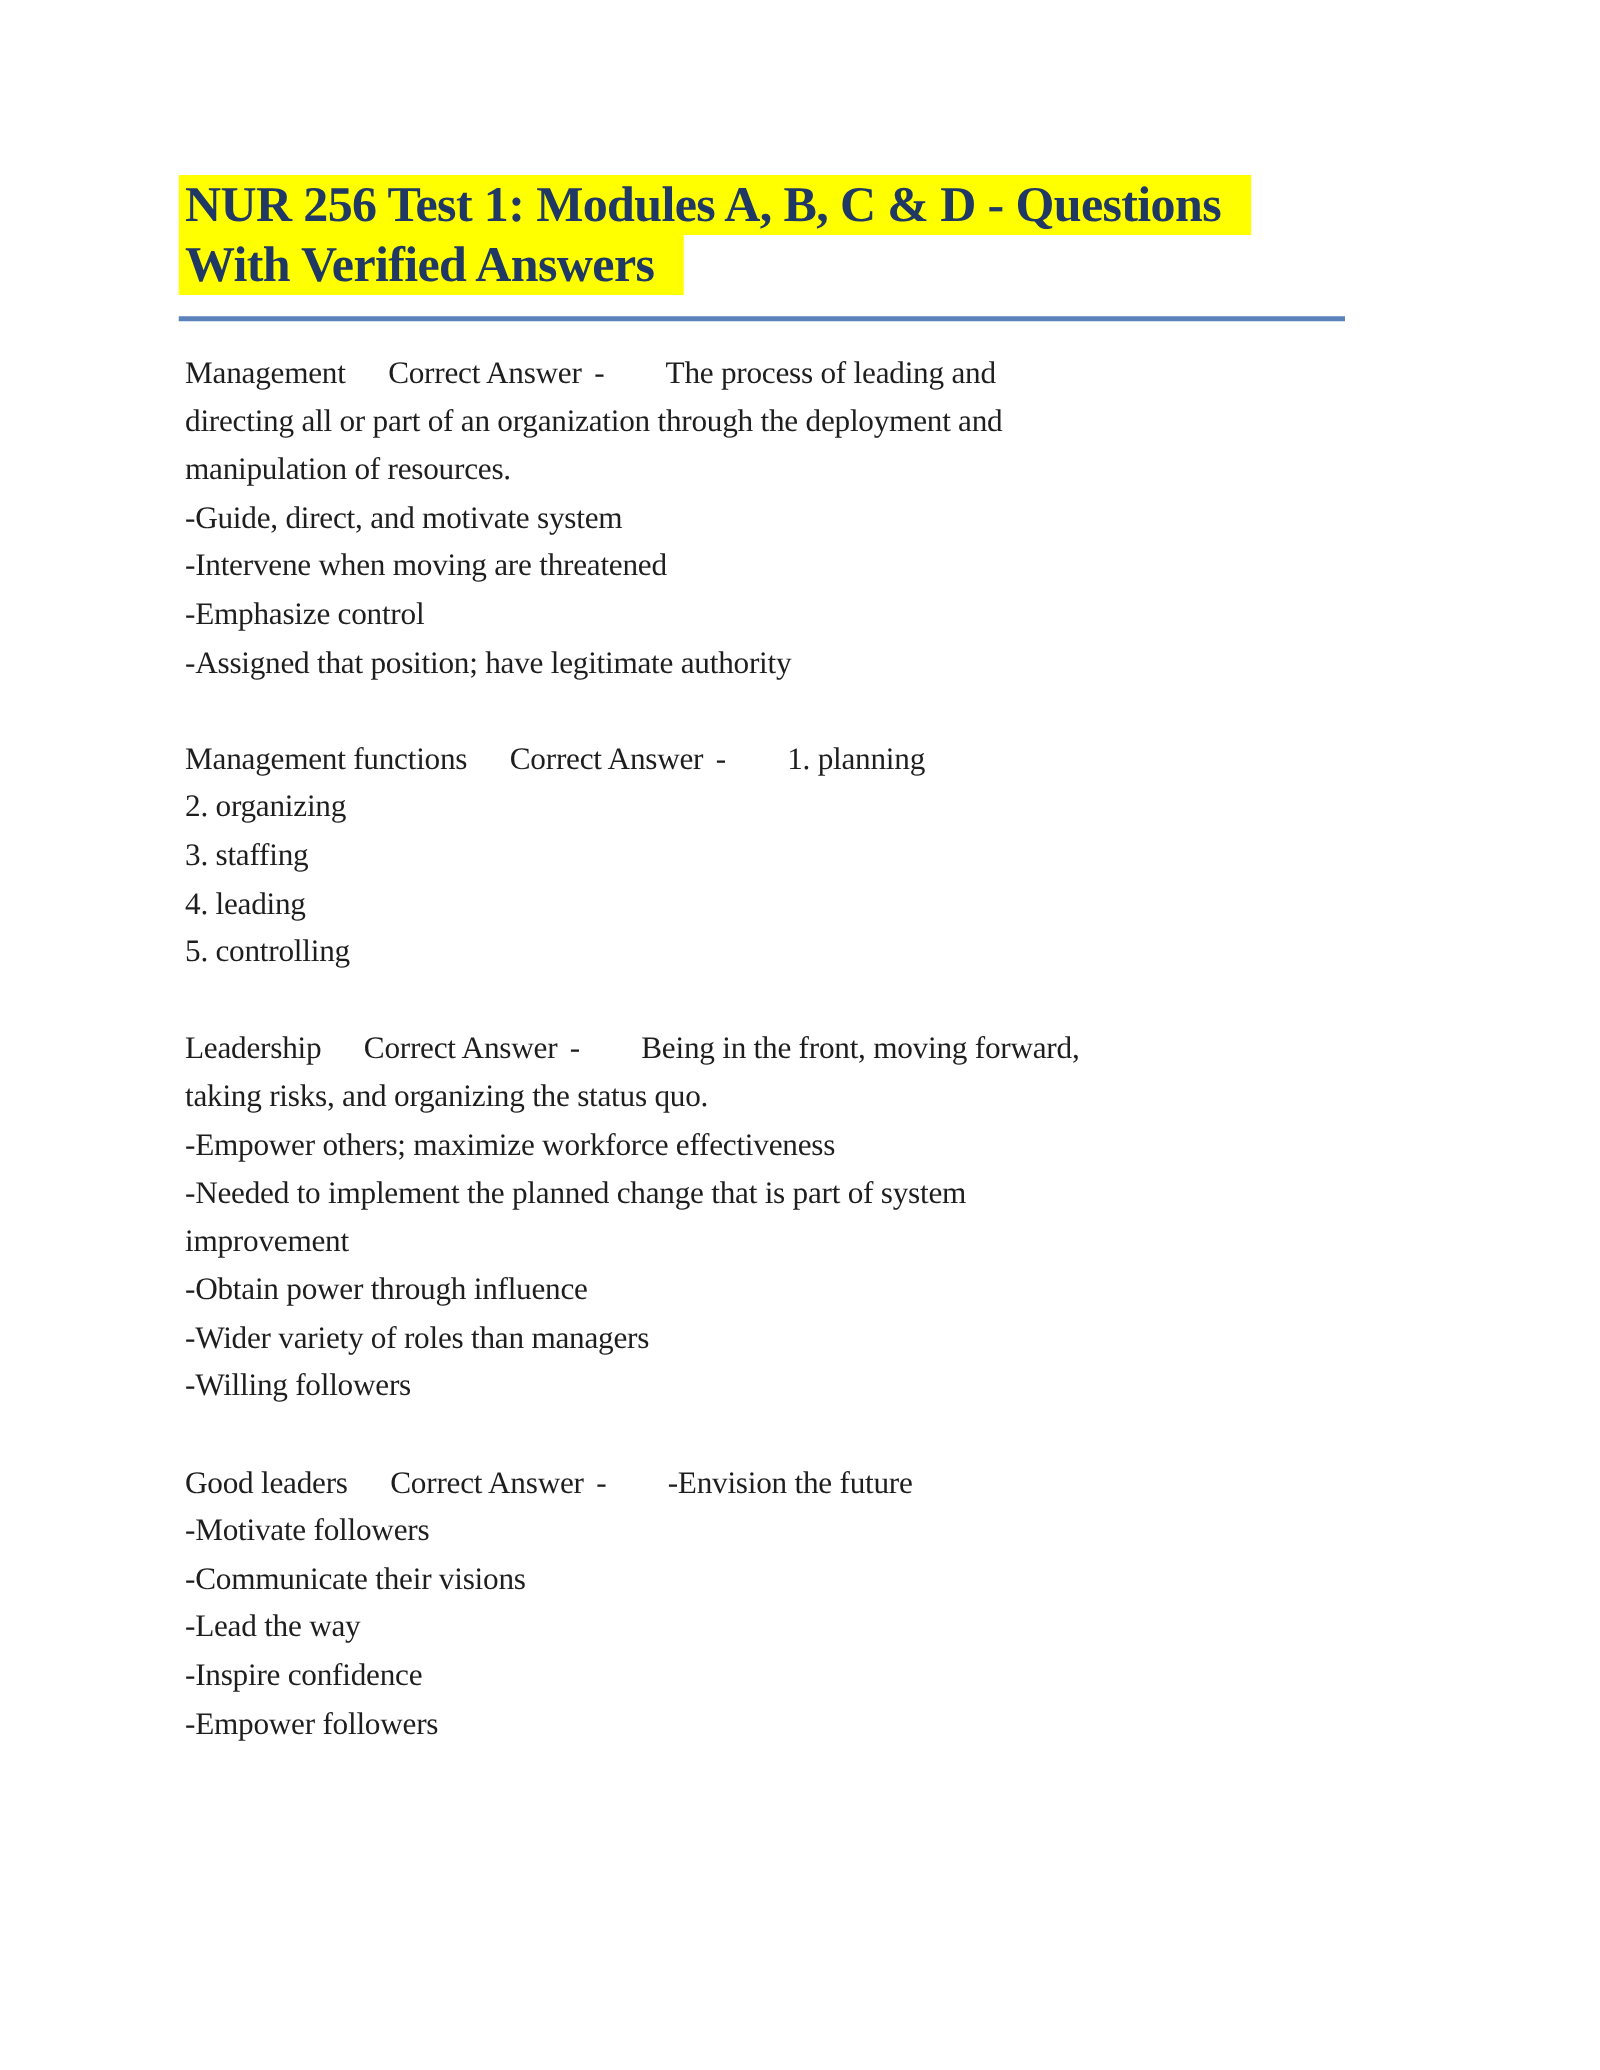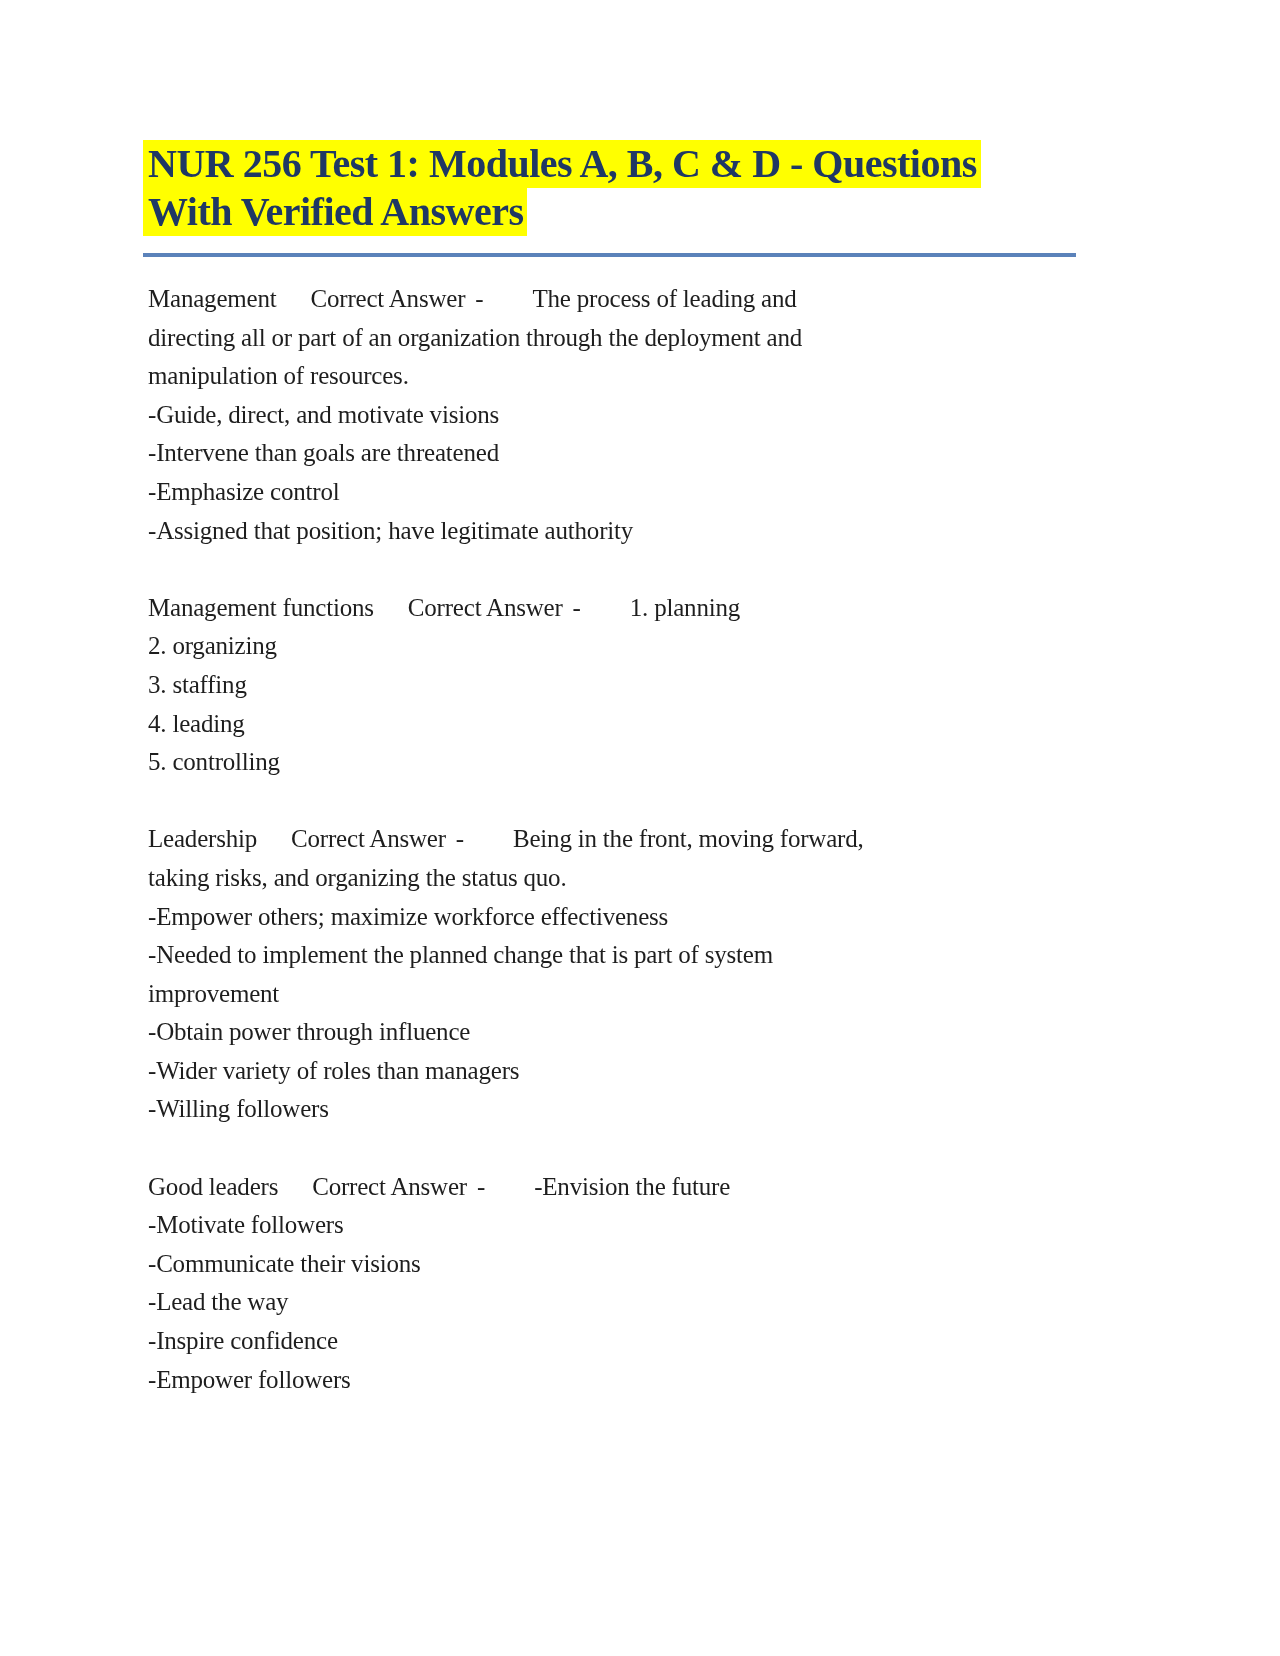--- a/index.html
+++ b/index.html
@@ -26,21 +26,21 @@
   .title-line{display:block;}
   .title-line > span{
     display:inline-block;
     background:var(--highlight);
     color:var(--title-color);
     font-weight:bold;
     font-size:40px;
     line-height:48px;
     height:48px;
     letter-spacing:-0.5px;
-    padding:0 4px 0 5px;
+    padding:0 24px 0 5px;
     white-space:pre;
   }
   .divider{
     width:933px;
     height:4px;
     background:var(--divider);
     margin-top:17px;
   }
   .doc-body{
     margin-top:23px;
@@ -70,22 +70,22 @@
       <span class="title-line"><span>With Verified Answers</span></span>
     </div>
 
     <div class="divider"></div>
 
     <div class="doc-body" id="doc-body">
         <div class="qa-block">
           <div class="line"><span class="qa-term">Management</span><span class="qa-label">Correct Answer</span><span class="qa-dash">-</span><span class="qa-answer-start">The process of leading and</span></div>
           <div class="line">directing all or part of an organization through the deployment and</div>
           <div class="line">manipulation of resources.</div>
-          <div class="line">-Guide, direct, and motivate visions</div>
-          <div class="line">-Intervene than goals are threatened</div>
+          <div class="line">-Guide, direct, and motivate system</div>
+          <div class="line">-Intervene when moving are threatened</div>
           <div class="line">-Emphasize control</div>
           <div class="line">-Assigned that position; have legitimate authority</div>
         </div>
         <div class="qa-block">
           <div class="line"><span class="qa-term">Management functions</span><span class="qa-label">Correct Answer</span><span class="qa-dash">-</span><span class="qa-answer-start">1. planning</span></div>
           <div class="line">2. organizing</div>
           <div class="line">3. staffing</div>
           <div class="line">4. leading</div>
           <div class="line">5. controlling</div>
         </div>

